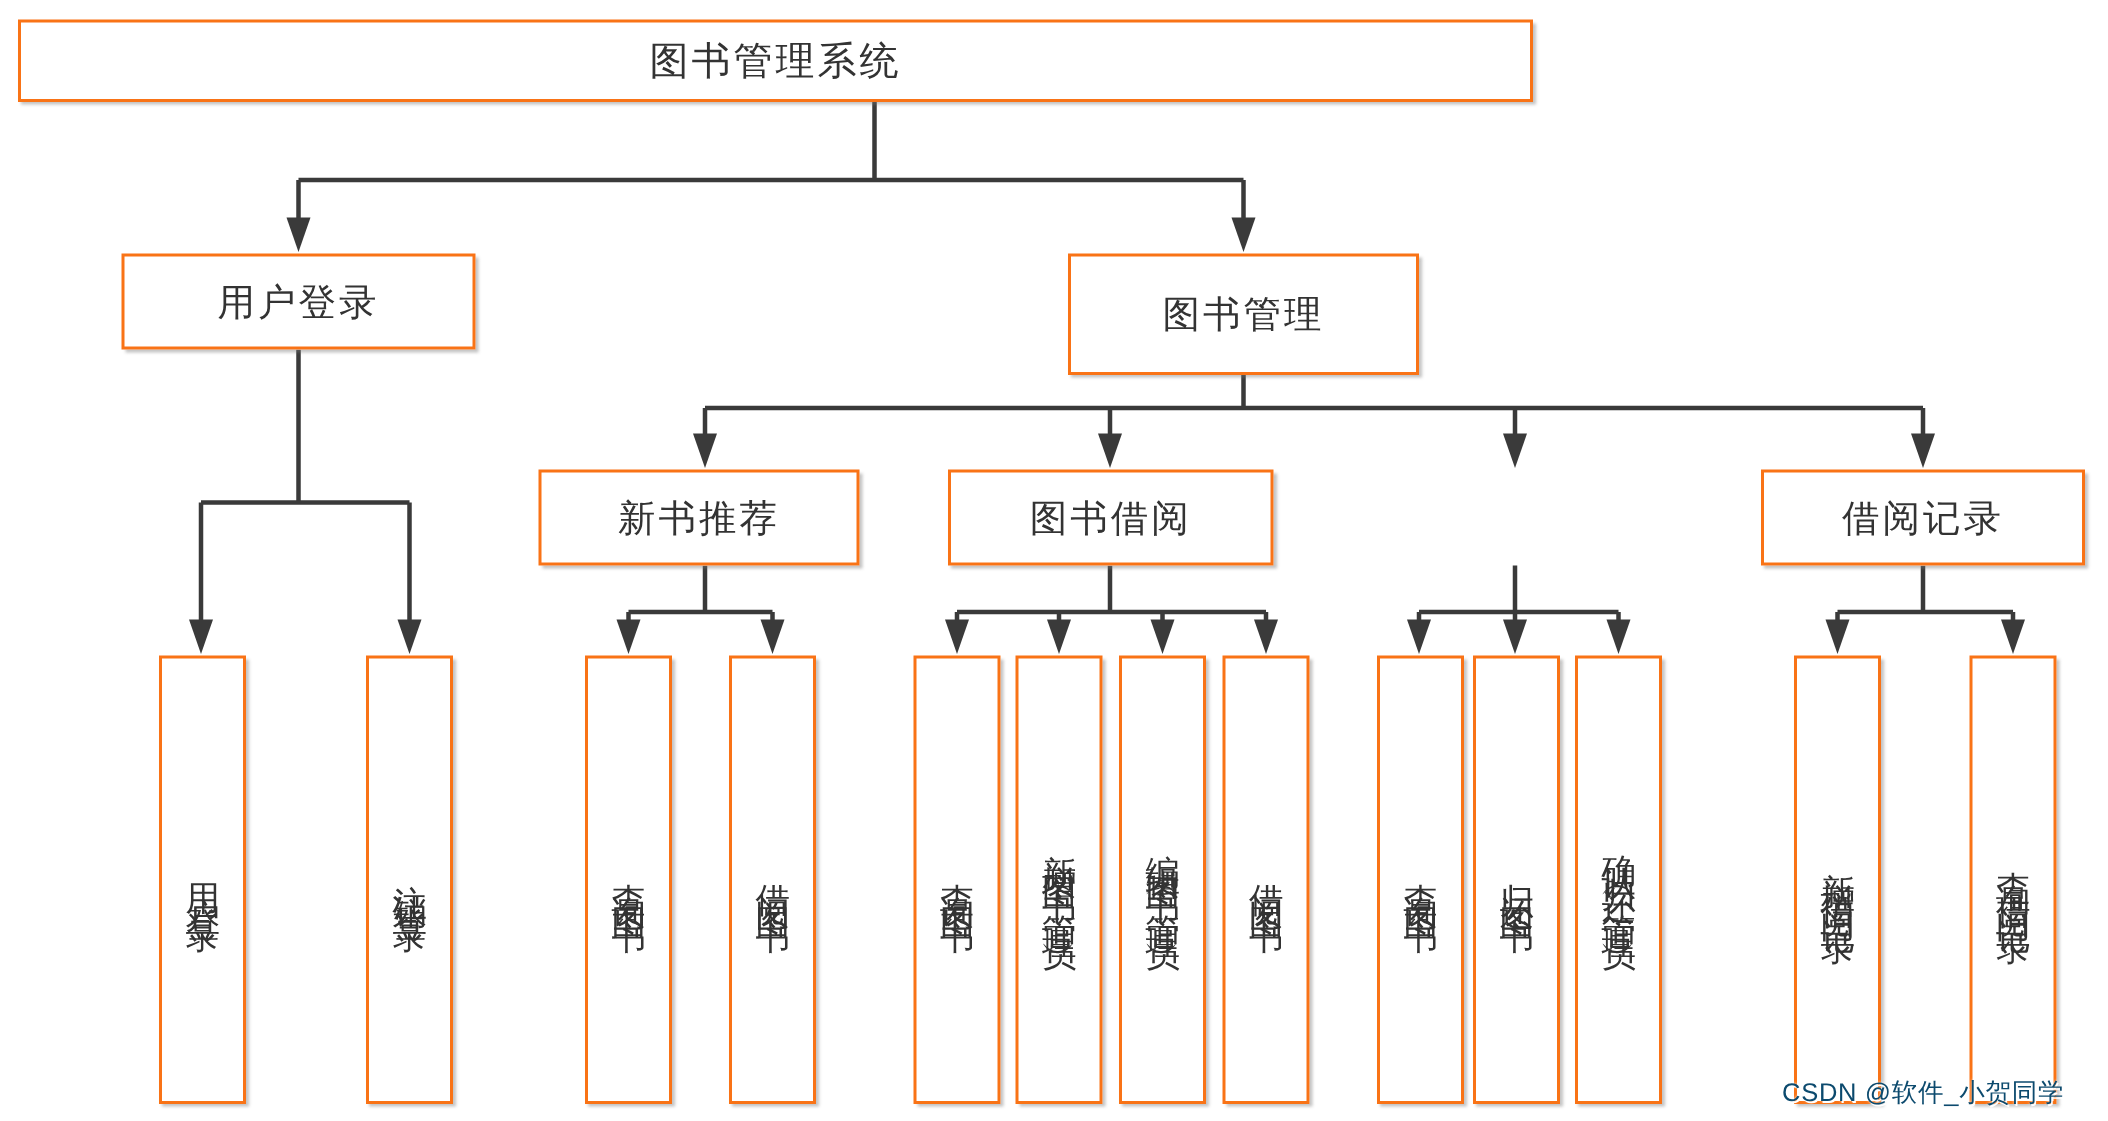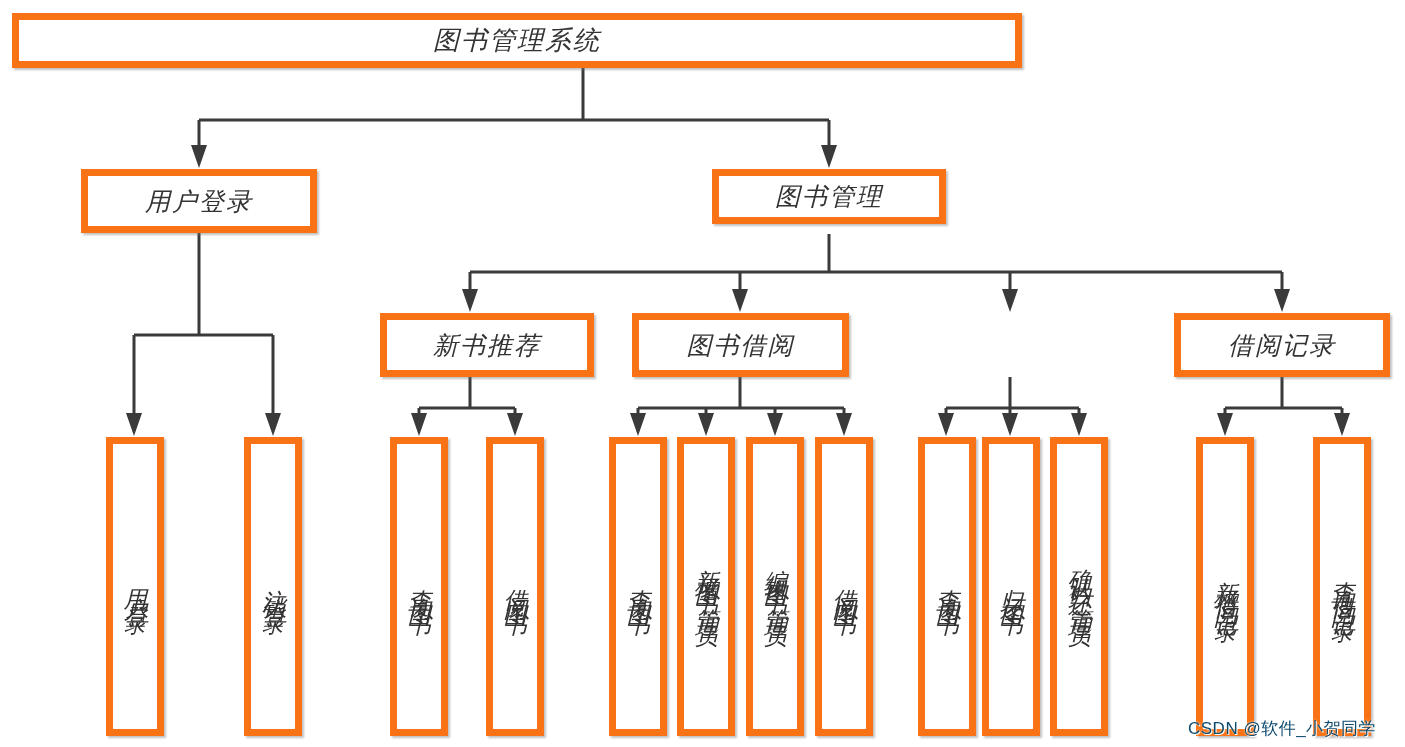--- a/index.html
+++ b/index.html
@@ -3,22 +3,22 @@
 <meta charset="utf-8">
 <style>
   html,body{margin:0;padding:0;background:#ffffff;}
   #stage{
     position:relative;width:1405px;height:747px;background:#ffffff;overflow:hidden;
     font-family:"Liberation Sans","DejaVu Sans",sans-serif;color:#333333;
   }
   #wires{position:absolute;left:0;top:0;width:1405px;height:747px;z-index:1;}
   .node{
     position:absolute;box-sizing:border-box;background:#ffffff;
-    border:7px solid #f97316;box-shadow:2px 2px 2px rgba(120,120,120,0.45);
-    z-index:2;display:flex;align-items:center;justify-content:center;font-style:italic;
+    border:2px solid #f97316;box-shadow:2px 2px 2px rgba(120,120,120,0.45);
+    z-index:2;display:flex;align-items:center;justify-content:center;
   }
   .hlabel{font-size:25px;letter-spacing:2px;color:#333333;white-space:nowrap;}
   .root .hlabel{font-size:26px;}
   .leaf{padding:0;}
   .vtext{
     position:absolute;left:50%;top:50%;transform:translate(-50%,-50%);
     writing-mode:vertical-rl;text-orientation:mixed;
     font-size:23px;letter-spacing:8px;line-height:1.1;color:#333333;white-space:nowrap;
   }
   #watermark{
@@ -72,25 +72,25 @@
     </g>
   </svg>
 
   <div class="node root" style="left:12px;top:13px;width:1010px;height:55px;">
     <span class="hlabel">图书管理系统</span>
   </div>
 
   <div class="node" style="left:81px;top:169px;width:236px;height:64px;">
     <span class="hlabel">用户登录</span>
   </div>
-  <div class="node" style="left:712px;top:169px;width:234px;height:55px;">
+  <div class="node" style="left:712px;top:169px;width:234px;height:81px;">
     <span class="hlabel">图书管理</span>
   </div>
 
-  <div class="node" style="left:380px;top:313px;width:214px;height:64px;text-align:right;">
+  <div class="node" style="left:359px;top:313px;width:214px;height:64px;text-align:right;">
     <span class="hlabel">新书推荐</span>
   </div>
   <div class="node" style="left:632px;top:313px;width:217px;height:64px;text-align:right;">
     <span class="hlabel">图书借阅</span>
   </div>
   <div class="node" style="left:1174px;top:313px;width:216px;height:64px;">
     <span class="hlabel">借阅记录</span>
   </div>
 
   <div class="node leaf" style="left:106px;top:437px;width:58px;height:299px;">

